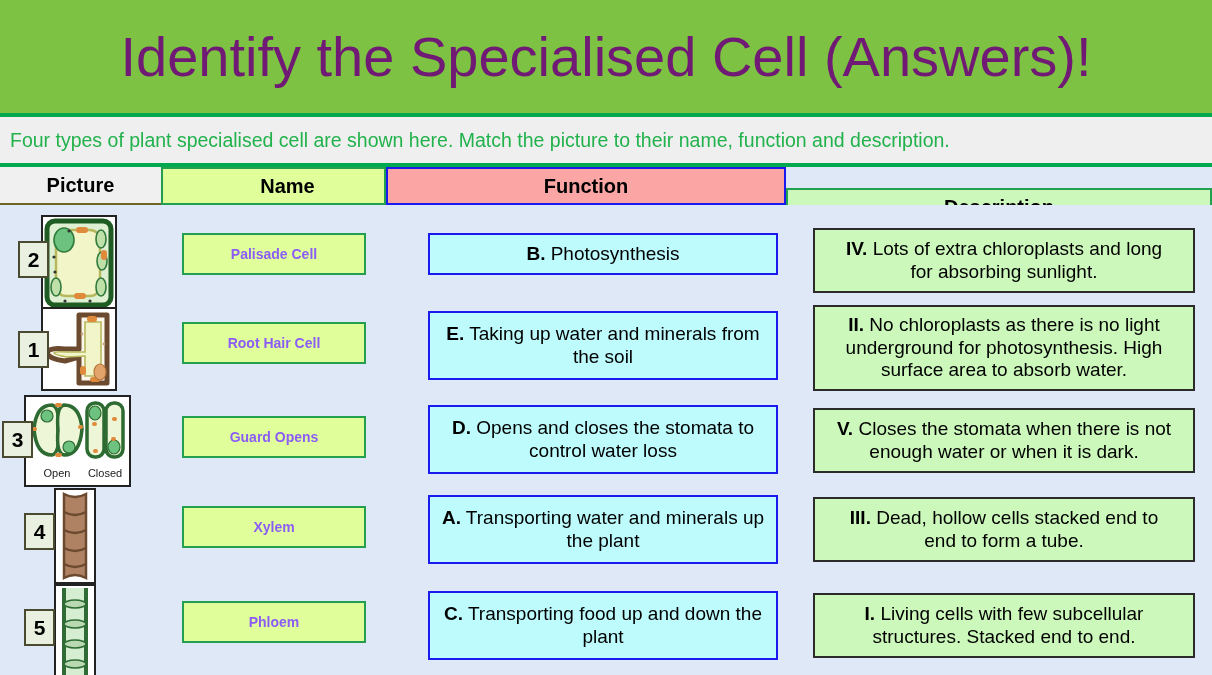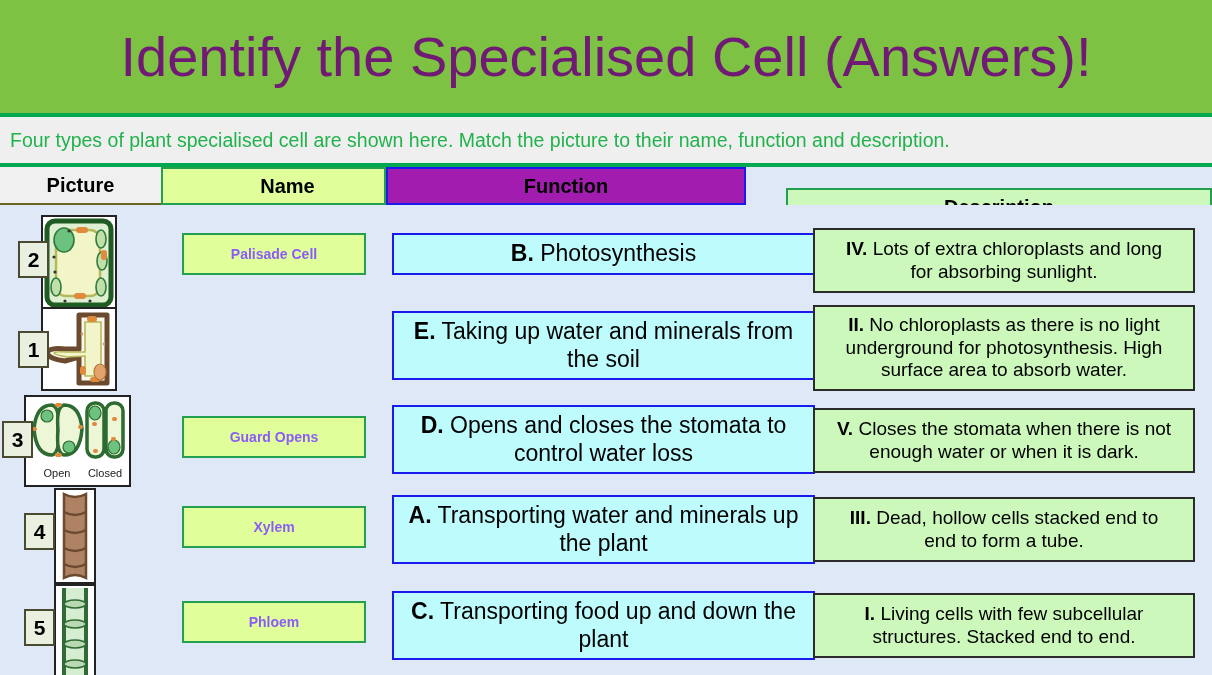--- a/index.html
+++ b/index.html
@@ -45,21 +45,21 @@
   .header-row {
     position: absolute; left: 0; top: 167px; width: 1212px; height: 38px;
   }
   .hcell {
     position: absolute; top: 0; height: 38px;
     display: flex; align-items: center; justify-content: center;
     font-size: 20px; font-weight: bold; color: #000;
   }
   .hcell-picture   { left: 0;    width: 161px; background: #f0f0f0; border-bottom: 2px solid #6b6422; }
   .hcell-name      { left: 161px; width: 225px; background: #e0ff9a; border: 2px solid #22a04f; padding-left: 28px; }
-  .hcell-function  { left: 386px; width: 360px; background: #a21caf; border: 2px solid #1a1aee; }
+  .hcell-function  { left: 386px; width: 400px; background: #fca5a5; border: 2px solid #1a1aee; }
   .hcell-desc      { left: 786px; width: 426px; background: #ccf9bb; border: 2px solid #22a04f; margin-top: 21px; }
 
   
   .body-area {
     position: absolute; left: 0; top: 205px; width: 1212px; height: 470px;
     background: #dfe8f6;
   }
 
   
   .pic-col { position: absolute; left: 0; top: 0; width: 161px; height: 470px; }
@@ -82,22 +82,22 @@
   .abox .pfx { font-weight: bold; }
   .abox .txt { font-weight: 400; }
 
   .name-box {
     background: #e0ff9a; border: 2px solid #22a04f;
     font-size: 14px; font-weight: bold; color: #8b5cf6;
     left: 182px; width: 184px;
   }
   .func-box {
     background: #bdfbfd; border: 2px solid #1a1aee;
-    font-size: 23px; color: #000;
-    left: 392px; width: 423px; padding: 2px 6px;
+    font-size: 19px; color: #000;
+    left: 428px; width: 350px; padding: 2px 6px;
   }
   .desc-box {
     background: #ccf9bb; border: 2px solid #2b2b2b;
     font-size: 19px; color: #000;
     left: 813px; width: 382px; padding: 2px 18px;
   }
 </style>
 </head>
 <body>
 
@@ -206,20 +206,21 @@
           <rect x="28" y="2" width="4" height="90" fill="#2f6b35"></rect>
           <ellipse cx="19" cy="18" rx="11" ry="4" fill="#b9d9b2" stroke="#2f6b35" stroke-width="1.6"></ellipse>
           <ellipse cx="19" cy="38" rx="11" ry="4" fill="#b9d9b2" stroke="#2f6b35" stroke-width="1.6"></ellipse>
           <ellipse cx="19" cy="58" rx="11" ry="4" fill="#b9d9b2" stroke="#2f6b35" stroke-width="1.6"></ellipse>
           <ellipse cx="19" cy="78" rx="11" ry="4" fill="#b9d9b2" stroke="#2f6b35" stroke-width="1.6"></ellipse>
         </svg>
       </div>
     </div>
 
     <div class="abox name-box" style="top:28px; height:42px;">Palisade Cell</div>
+    <div class="abox name-box" style="top:117px; height:42px;">Root Hair Cell</div>
     <div class="abox name-box" style="top:211px; height:42px;">Guard Opens</div>
     <div class="abox name-box" style="top:301px; height:42px;">Xylem</div>
     <div class="abox name-box" style="top:396px; height:42px;">Phloem</div>
 
     <div class="abox func-box" style="top:28px; height:42px;">
       <span><span class="pfx">B.</span><span class="txt"> Photosynthesis</span></span>
     </div>
     <div class="abox func-box" style="top:106px; height:69px;">
       <span><span class="pfx">E.</span><span class="txt"> Taking up water and minerals from the soil</span></span>
     </div>

